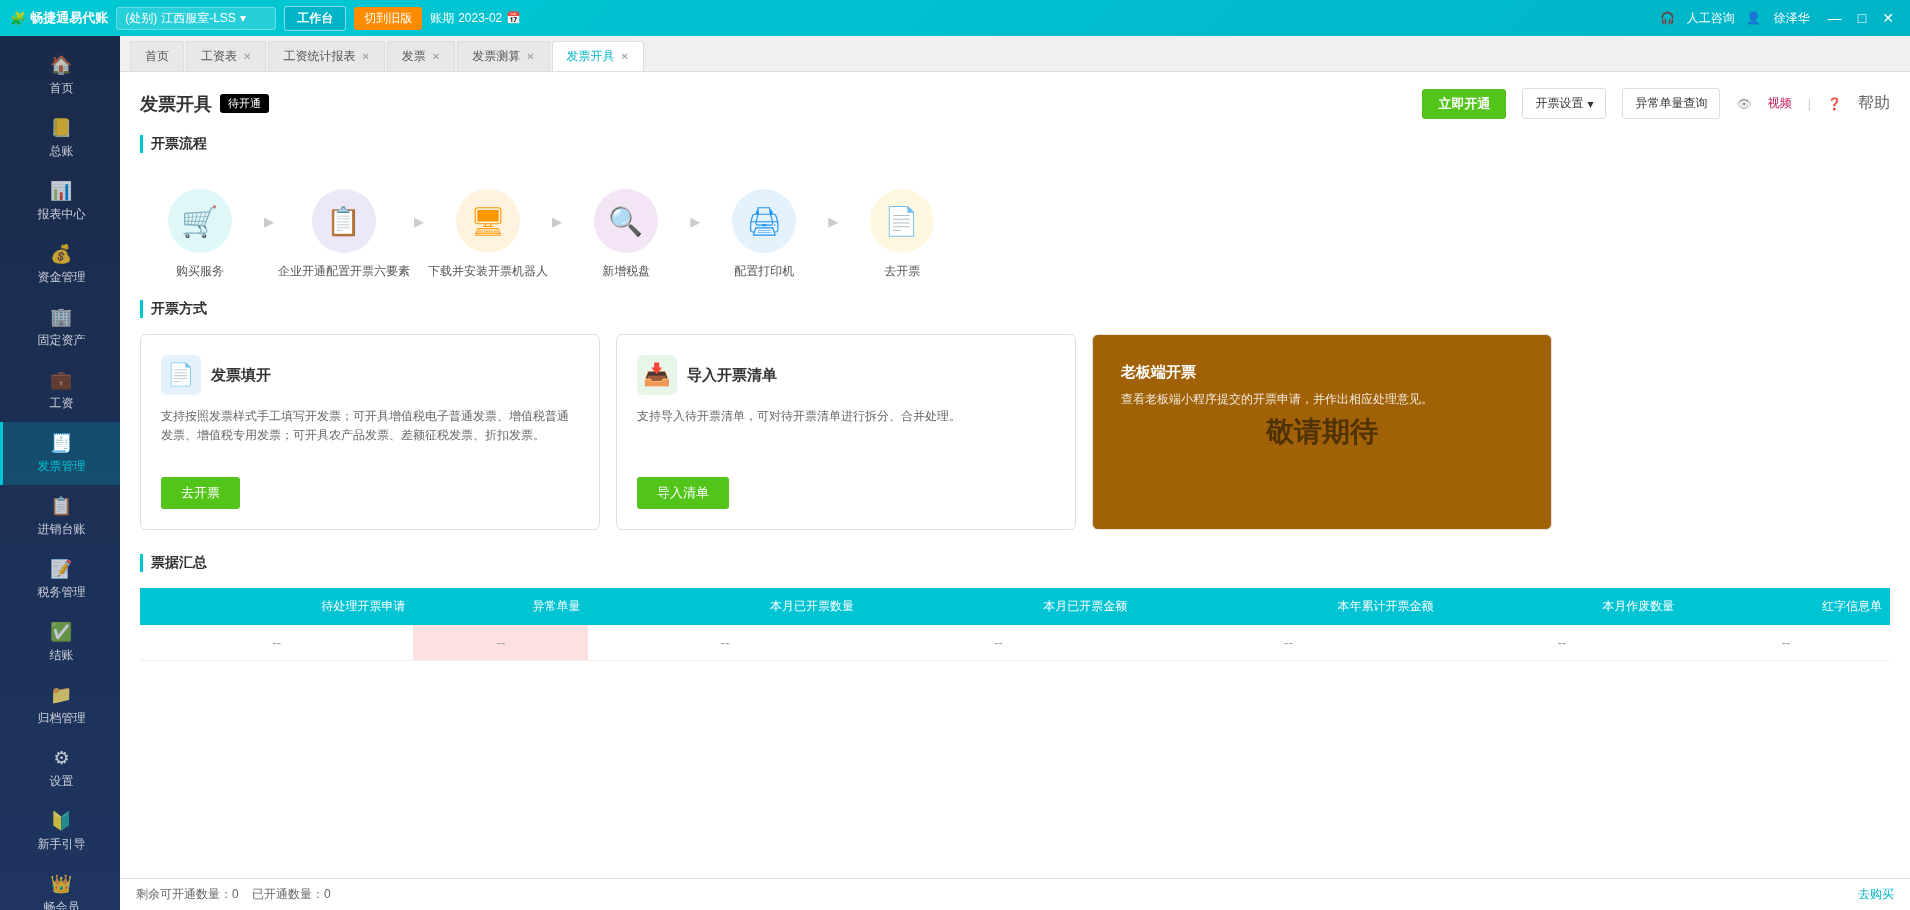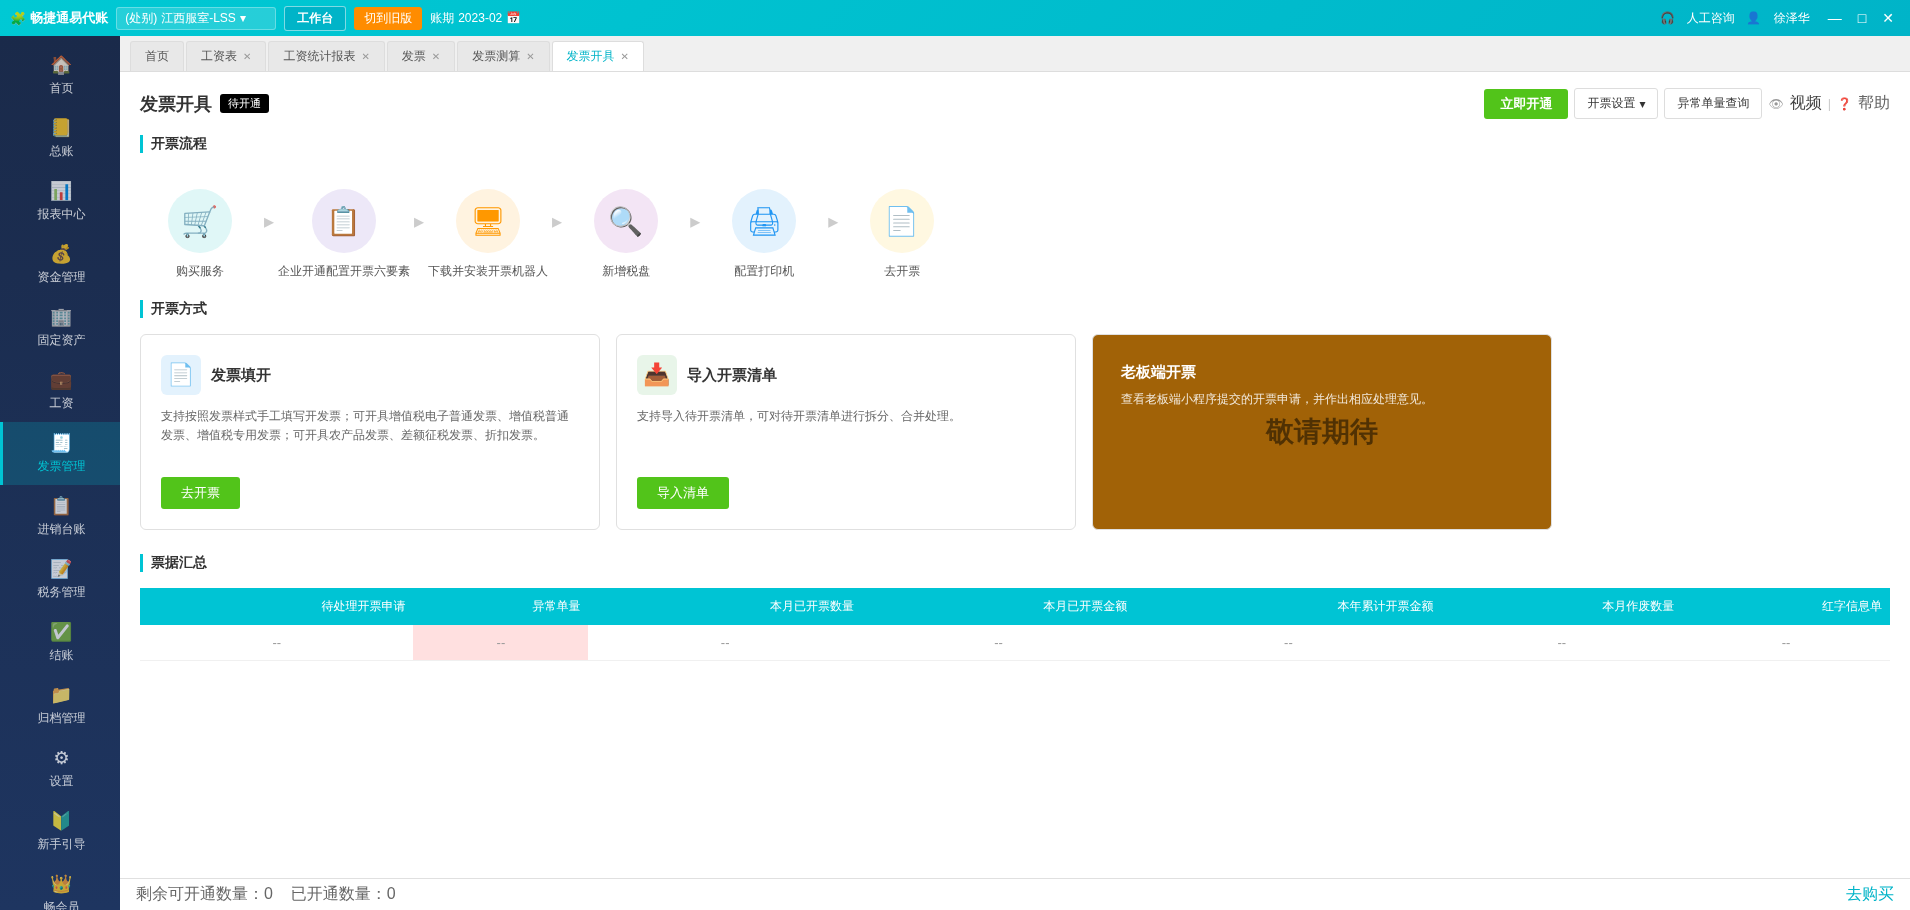--- a/index.html
+++ b/index.html
@@ -130,21 +130,21 @@
     }
     .page-title-row { display: flex; align-items: center; gap: 8px; }
     .page-title { font-size: 18px; font-weight: bold; color: #333; }
     .status-badge {
       background: #000000;
       color: white;
       font-size: 11px;
       padding: 2px 8px;
       border-radius: 3px;
     }
-    .header-actions { display: flex; align-items: center; gap: 6px; }
+    .header-actions { display: flex; align-items: center; gap: 16px; }
     .btn-primary {
       background: #52c41a;
       color: white;
       border: none;
       border-radius: 3px;
       padding: 6px 16px;
       font-size: 13px;
       cursor: pointer;
       font-weight: bold;
     }
@@ -299,21 +299,21 @@
 
     
     .bottom-bar {
       height: 32px;
       background: white;
       border-top: 1px solid #e0e0e0;
       display: flex;
       align-items: center;
       padding: 0 16px;
       justify-content: space-between;
-      font-size: 16px;
+      font-size: 12px;
       color: #666;
     }
     .bottom-right { color: #00b4c8; cursor: pointer; }
 
     
     .window-controls { display: flex; align-items: center; gap: 4px; color: white; font-size: 14px; }
     .win-btn { cursor: pointer; padding: 2px 6px; }
 
     
     ::-webkit-scrollbar { width: 4px; height: 4px; }
@@ -452,21 +452,21 @@
           <span class="status-badge">待开通</span>
         </div>
         <div class="header-actions">
           <button class="btn-primary">立即开通</button>
           <button class="btn-outline">
             <span>开票设置</span>
             <span>▾</span>
           </button>
           <button class="btn-outline">异常单量查询</button>
           <span style="color:#999;font-size:12px;">👁</span>
-          <span style="font-size:16px;color:#404040;">视频</span>
+          <span style="font-size:12px;color:#be185d;">视频</span>
           <span style="color:#ccc;">|</span>
           <span style="color:#999;font-size:12px;">❓</span>
           <span style="font-size:16px;color:#666;">帮助</span>
         </div>
       </div>
 
       <div class="section-title">开票流程</div>
       <div class="process-flow">
 
         <div class="process-step">

